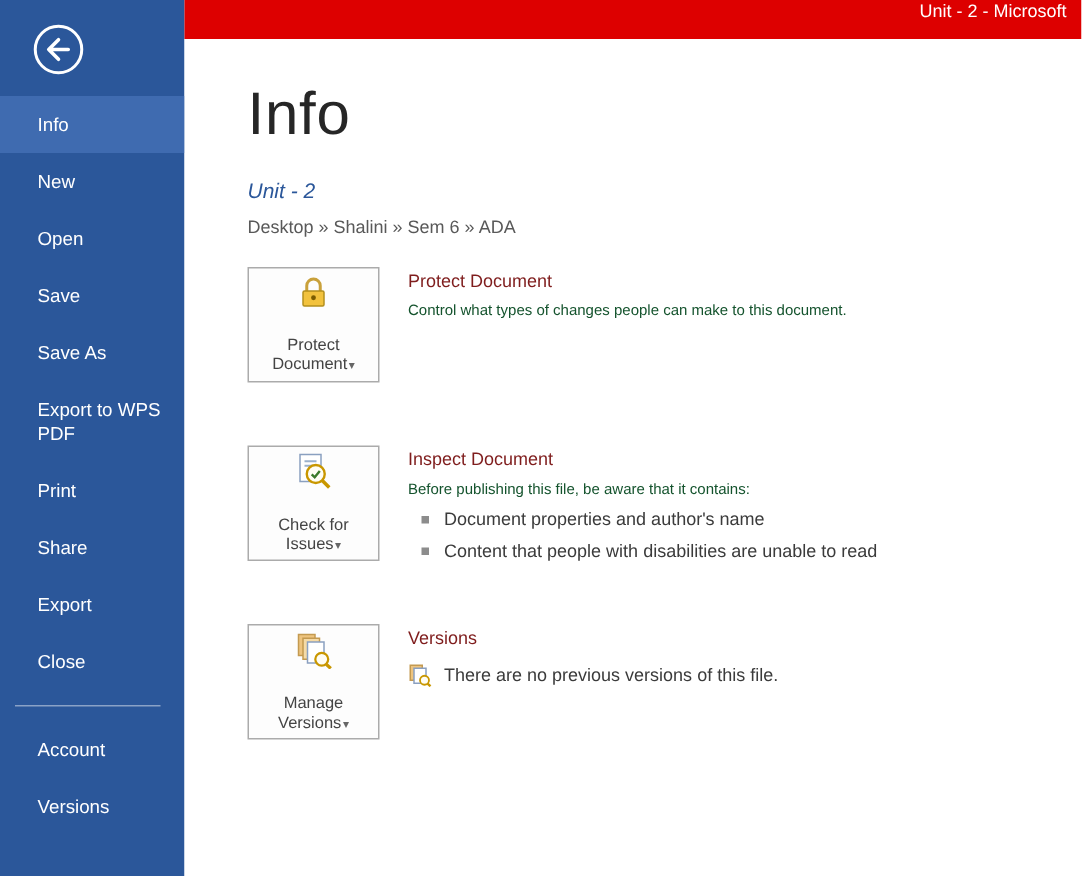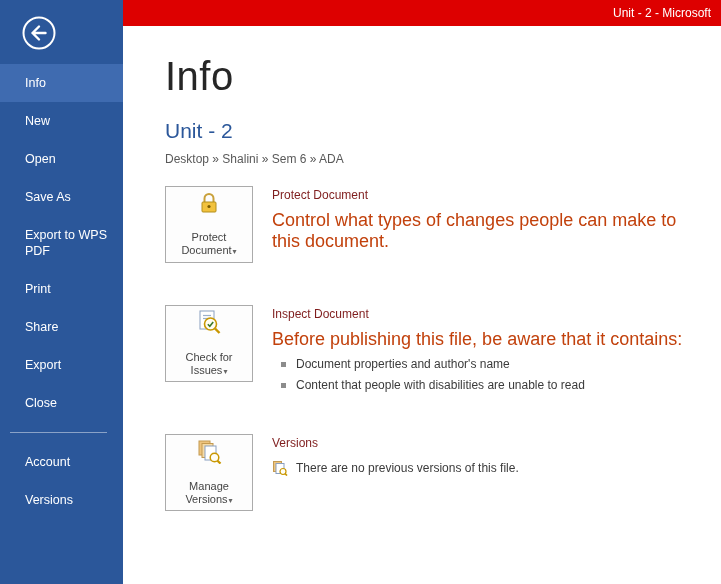--- a/index.html
+++ b/index.html
@@ -39,43 +39,44 @@
     margin: 10px 16px 10px 10px;
   }
 
   
   .right { flex: 1; display: flex; flex-direction: column; min-width: 0; }
   .titlebar {
     height: 26px;
     background: #dd0000;
     color: #fff;
     display: flex;
-    align-items: center;
+    align-items: flex-start;
     justify-content: flex-end;
     padding-right: 10px;
     font-size: 12px;
     flex: none;
   }
   .main {
     flex: 1;
     background: #ffffff;
     padding: 28px 20px 0 42px;
     overflow: hidden;
   }
   .page-title {
     font-size: 40px;
     font-weight: 300;
     color: #262626;
     letter-spacing: 0.5px;
   }
   .doc-title {
     margin-top: 20px;
-    font-size: 21px;
+    font-size: 14px;
     font-weight: 400;
     color: #2b579a;
+    font-style: italic;
   }
   .breadcrumb {
     margin-top: 9px;
     font-size: 12px;
     color: #595959;
   }
 
   
   .section {
     display: flex;
@@ -103,22 +104,22 @@
   .btn-label { text-align: center; }
   .caret { font-size: 8px; color: #666; margin-left: 1px; }
   .section-text { margin-left: 19px; padding-top: 2px; }
   .section-title {
     font-size: 12px;
     font-weight: 400;
     color: #7f1d1d;
   }
   .section-desc {
     margin-top: 8px;
-    font-size: 18px;
-    color: #c2410c;
+    font-size: 10px;
+    color: #14532d;
   }
   .bullet-row {
     display: flex;
     align-items: center;
     margin-top: 7px;
     margin-left: 9px;
     font-size: 12px;
     color: #3b3b3b;
   }
   .bullet-square {
@@ -148,20 +149,21 @@
         <svg width="38" height="38" viewBox="0 0 38 38">
           <circle cx="19" cy="19" r="15.5" fill="none" stroke="#ffffff" stroke-width="2"></circle>
           <path d="M12.5 19 h13 M12.5 19 l6.5 -6.5 M12.5 19 l6.5 6.5" fill="none" stroke="#ffffff" stroke-width="2.4" stroke-linecap="round" stroke-linejoin="round"></path>
         </svg>
       </span>
     </div>
     <nav>
       <div class="nav-item active">Info</div>
       <div class="nav-item">New</div>
       <div class="nav-item">Open</div>
+      <div class="nav-item">Save</div>
       <div class="nav-item">Save As</div>
       <div class="nav-item">Export to WPS PDF</div>
       <div class="nav-item">Print</div>
       <div class="nav-item">Share</div>
       <div class="nav-item">Export</div>
       <div class="nav-item">Close</div>
       <div class="sidebar-divider"></div>
       <div class="nav-item">Account</div>
       <div class="nav-item">Versions</div>
     </nav>

